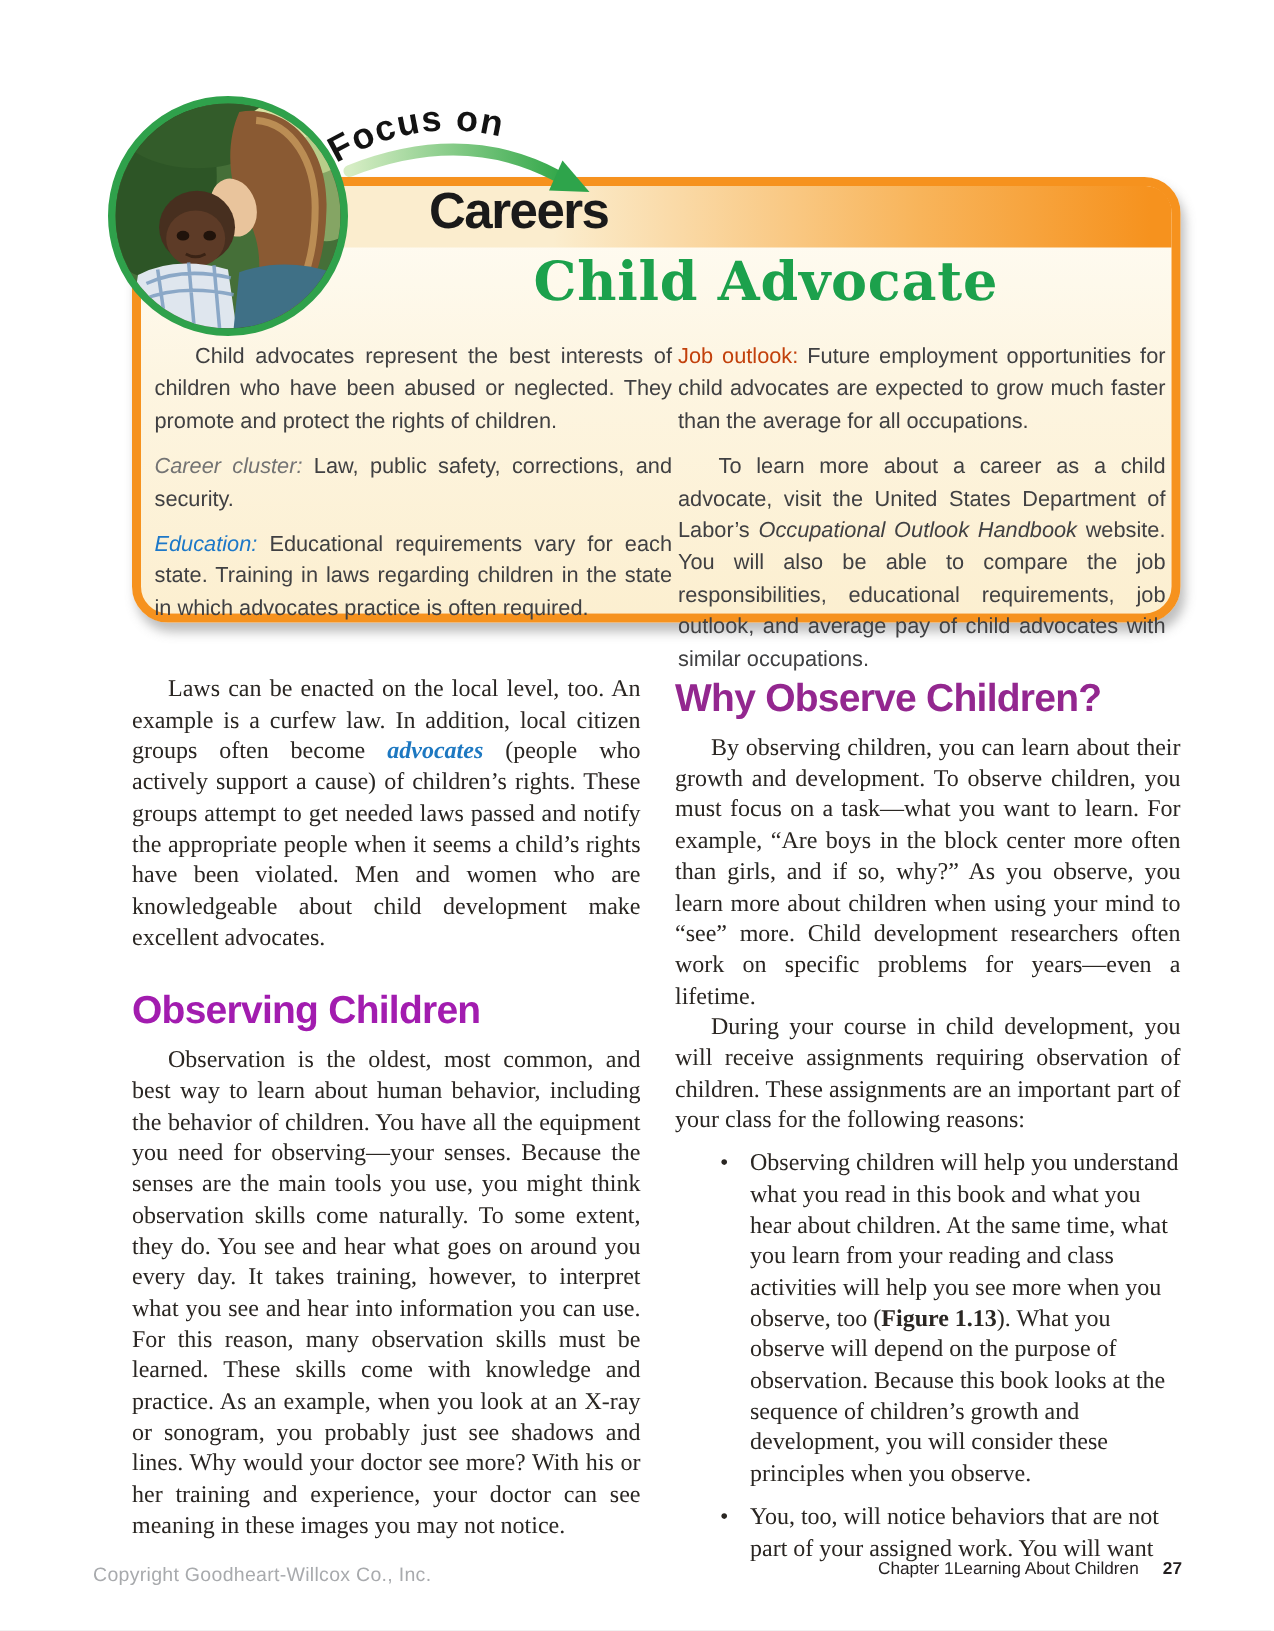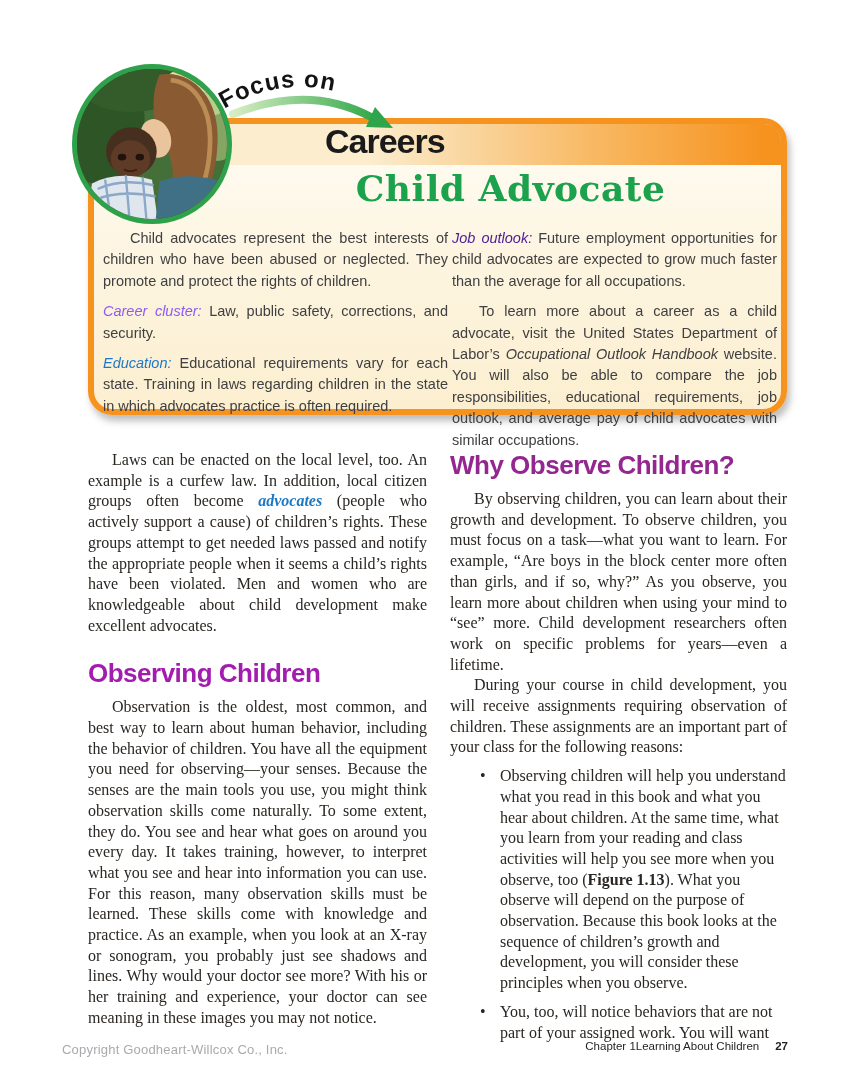--- a/index.html
+++ b/index.html
@@ -19,43 +19,42 @@
   }
   .careers-band {
     position:absolute; left:0; top:0; right:0; height:41px;
     background:linear-gradient(90deg,#FBEDCE 0%,#FBEDCE 40%,#F8B55C 75%,#F6921E 98%);
     border-radius:17px 17px 0 0;
   }
   .careers-label {
     position:absolute; left:286px; top:121px; z-index:3;
     font-size:34px; font-weight:bold; color:#1a1a1a; letter-spacing:-1px;
     line-height:40px;
-    margin-left:39px;
   }
   .feature-title {
     position:absolute; left:238px; top:167px; width:545px; z-index:3;
     text-align:center; font-family:"DejaVu Serif", serif; font-weight:bold;
     font-size:36px; color:#1CA14C; letter-spacing:0.5px;
   }
   .box-col {
     position:absolute; z-index:3; text-align:justify;
     font-size:14.5px; line-height:21.4px; color:#404042;
   }
   .box-col-left  { left:103px; top:228px; width:345px; }
   .box-col-right { left:452px; top:228px; width:325px; }
   .bp { margin-bottom:9px; }
   .bp.indent { text-indent:27px; }
 
   
   .seg-b  { font-weight:bold; }
   .seg-i  { font-style:italic; }
   .seg-term { color:#1D78C1; font-weight:bold;font-style:italic; }
-  .seg-lead-red    { color:#8b5cf6; font-style:italic; }
+  .seg-lead-red    { color:#737373; font-style:italic; }
   .seg-lead-blue   { color:#1D78C8; font-style:italic; }
-  .seg-lead-purple { color:#4c1d95; font-style:italic; }
+  .seg-lead-purple { color:#c2410c; }
 
   
   .photo {
     position:absolute; left:72px; top:64px; width:160px; height:160px; z-index:5;
     border:5px solid #2FA14B; border-radius:50%; overflow:hidden; background:#3a6332;
   }
   .focus-decor { position:absolute; left:205px; top:56px; width:212px; height:86px; z-index:4; }
 
   
   .main-col {

